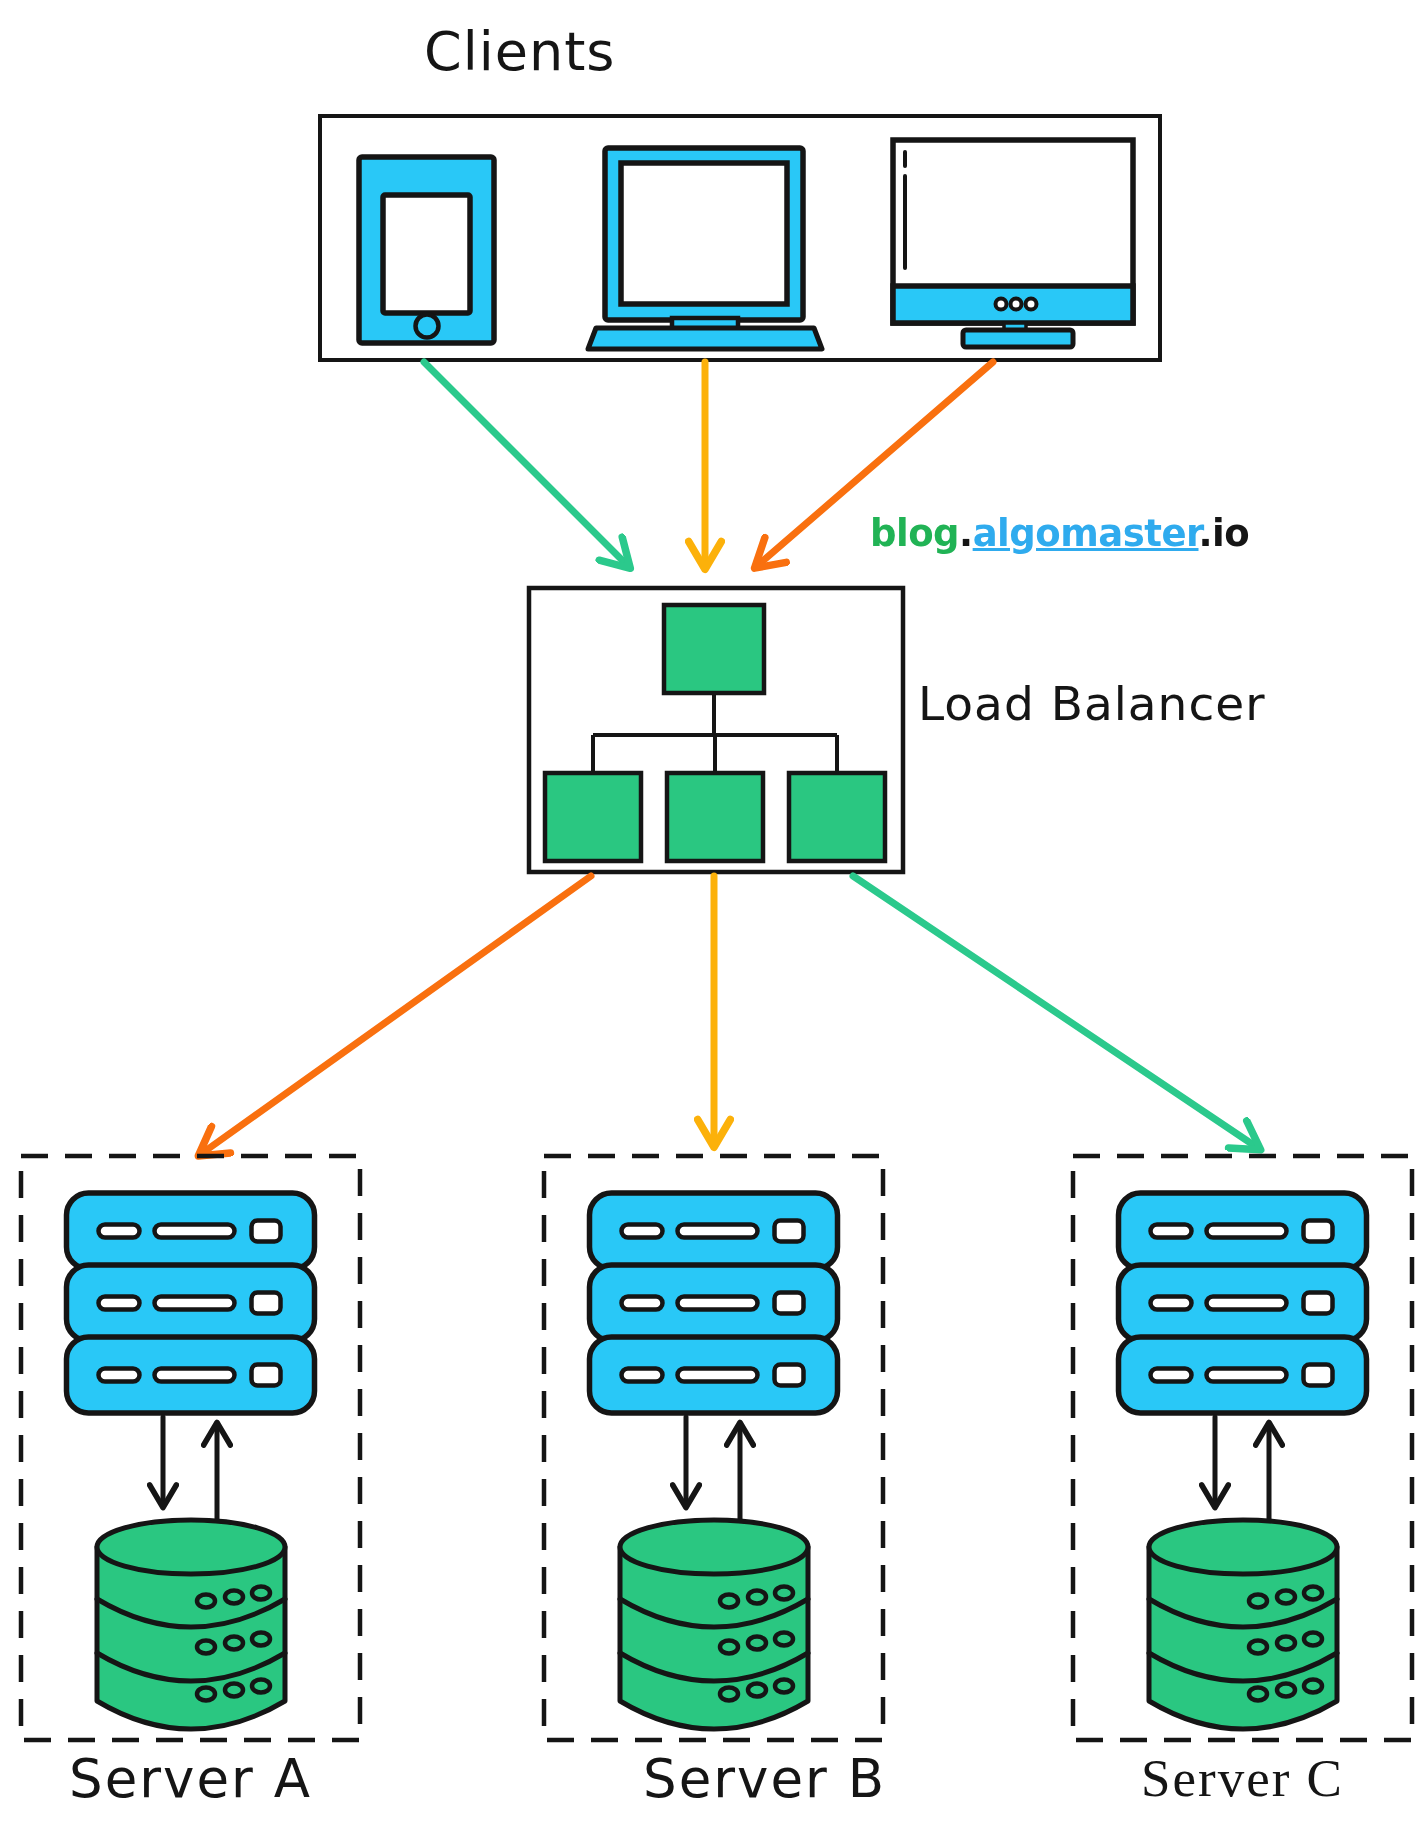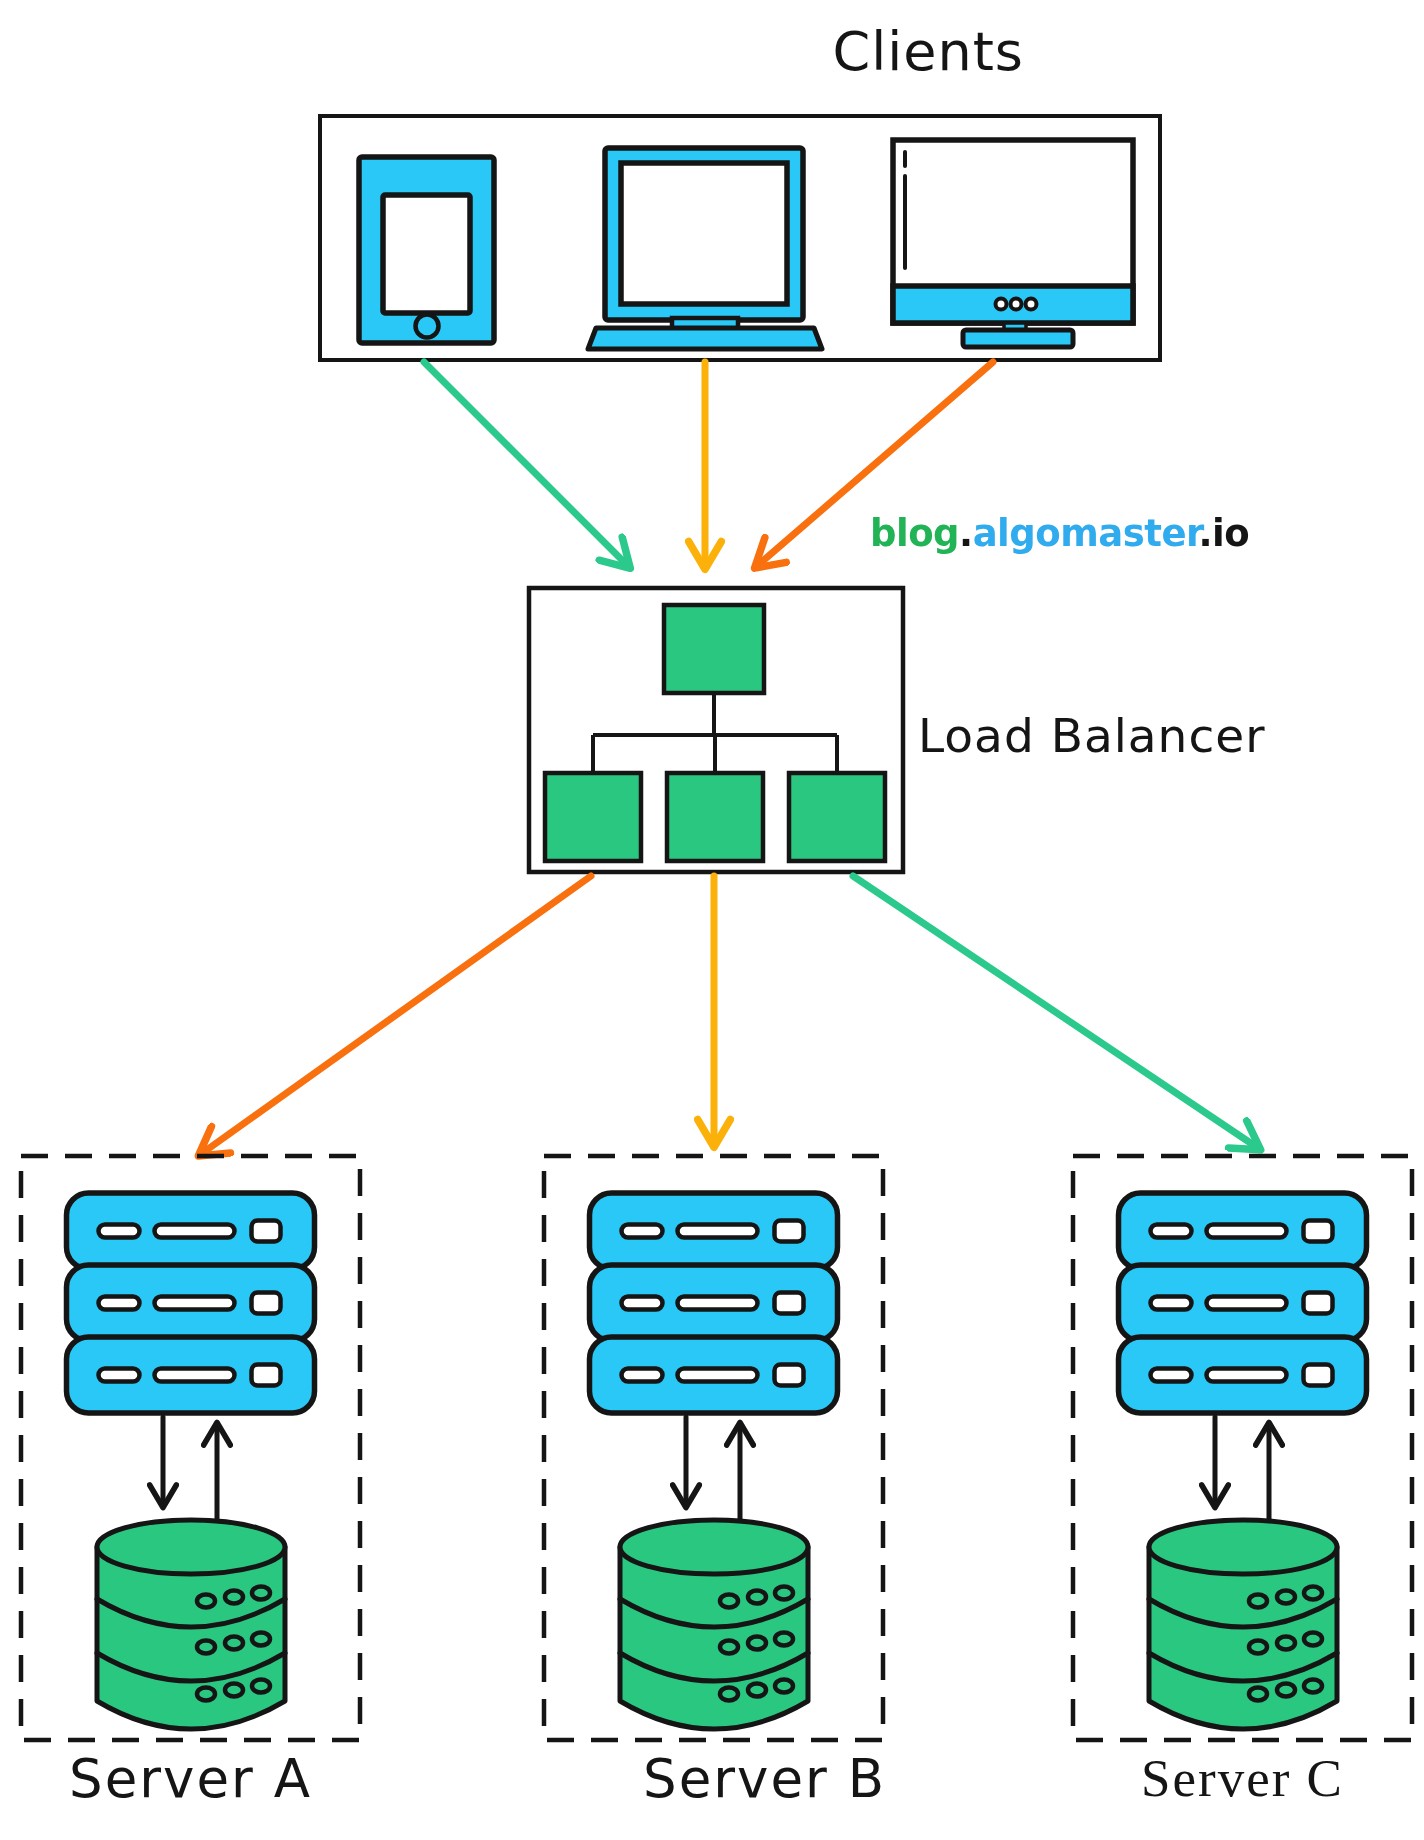--- a/index.html
+++ b/index.html
@@ -2,29 +2,29 @@
 <html style="--device-cyan: #29C8F7; --node-green: #2AC781; --arrow-green: #2BC98C; --arrow-amber: #FCB10A; --arrow-orange: #F9700F; --brand-green: #21B355; --brand-blue: #2FABEE; --ink: #151515;"><head>
 <meta charset="utf-8">
 <style>
   html,body{margin:0;padding:0;background:#fff;}
   .canvas{
     position:relative;width:1424px;height:1840px;background:#fff;overflow:hidden;
     font-family:"DejaVu Sans", sans-serif;color:var(--ink,#151515);
   }
   svg.diagram{position:absolute;left:0;top:0;}
   .lbl{position:absolute;white-space:nowrap;color:var(--ink,#151515);}
-  .title{left:424px;top:20px;width:600px;text-align:right;font-size:54px;font-weight:500;letter-spacing:1px;}
-  .lb-label{left:918px;top:708px;font-size:47px;font-weight:500;letter-spacing:1px;}
+  .title{left:424px;top:20px;width:600px;text-align:left;font-size:54px;font-weight:500;letter-spacing:1px;}
+  .lb-label{left:918px;top:676px;font-size:47px;font-weight:500;letter-spacing:1px;}
   .server-label{top:1748px;width:345px;text-align:center;font-size:53px;font-weight:500;letter-spacing:2px;}
   .server-label.a{left:18px;}
   .server-label.b{left:541px;text-align:right;}
   .server-label.c{left:1070px;font-family:Liberation Serif, serif;}
   .watermark{left:870px;top:512px;font-size:37px;font-weight:bold;letter-spacing:-0.5px;}
   .wm-green{color:var(--brand-green,#21B355);text-align:right;}
-  .wm-blue{color:var(--brand-blue,#2FABEE);}
+  .wm-blue{color:var(--brand-blue,#2FABEE);text-decoration:underline;}
   .wm-ink{color:var(--ink,#151515);}
 
   
   .ink{stroke:var(--ink,#151515);}
   .f-white{fill:#ffffff;}
   .f-cyan{fill:var(--device-cyan,#29C8F7);}
   .f-green{fill:var(--node-green,#2AC781);}
   .f-none{fill:none;}
   .ln-green{stroke:var(--arrow-green,#2BC98C);}
   .ln-amber{stroke:var(--arrow-amber,#FCB10A);}

